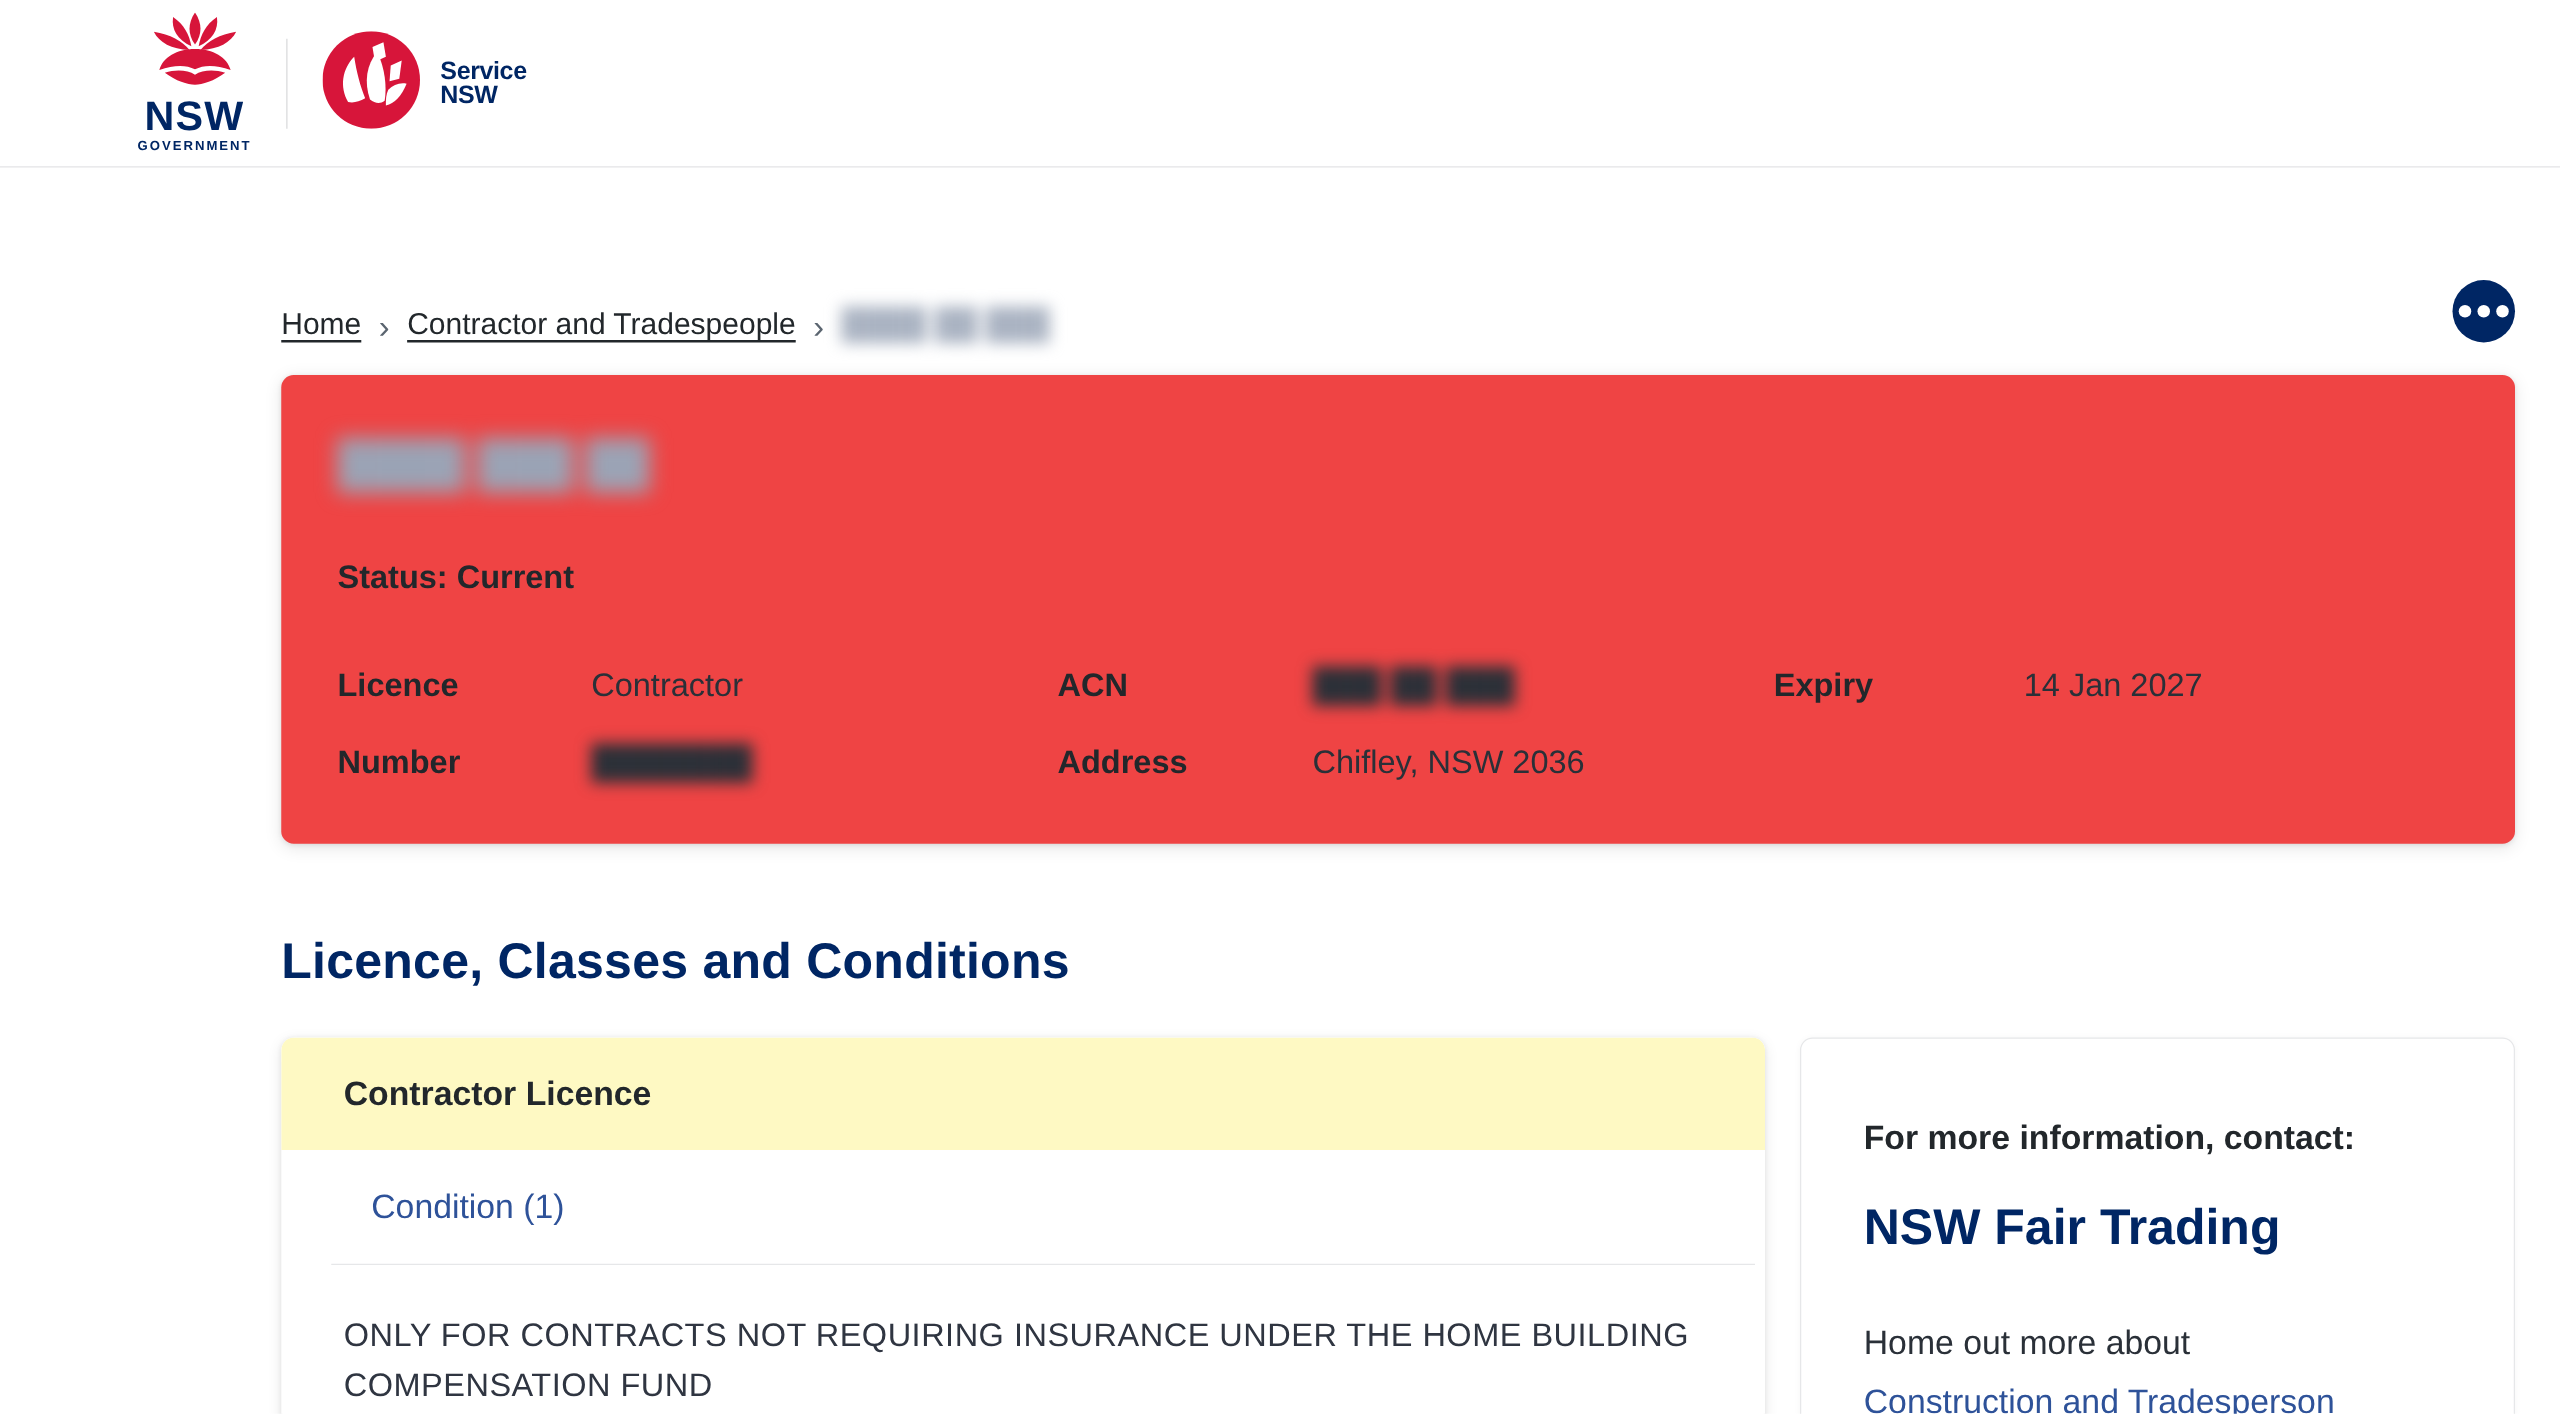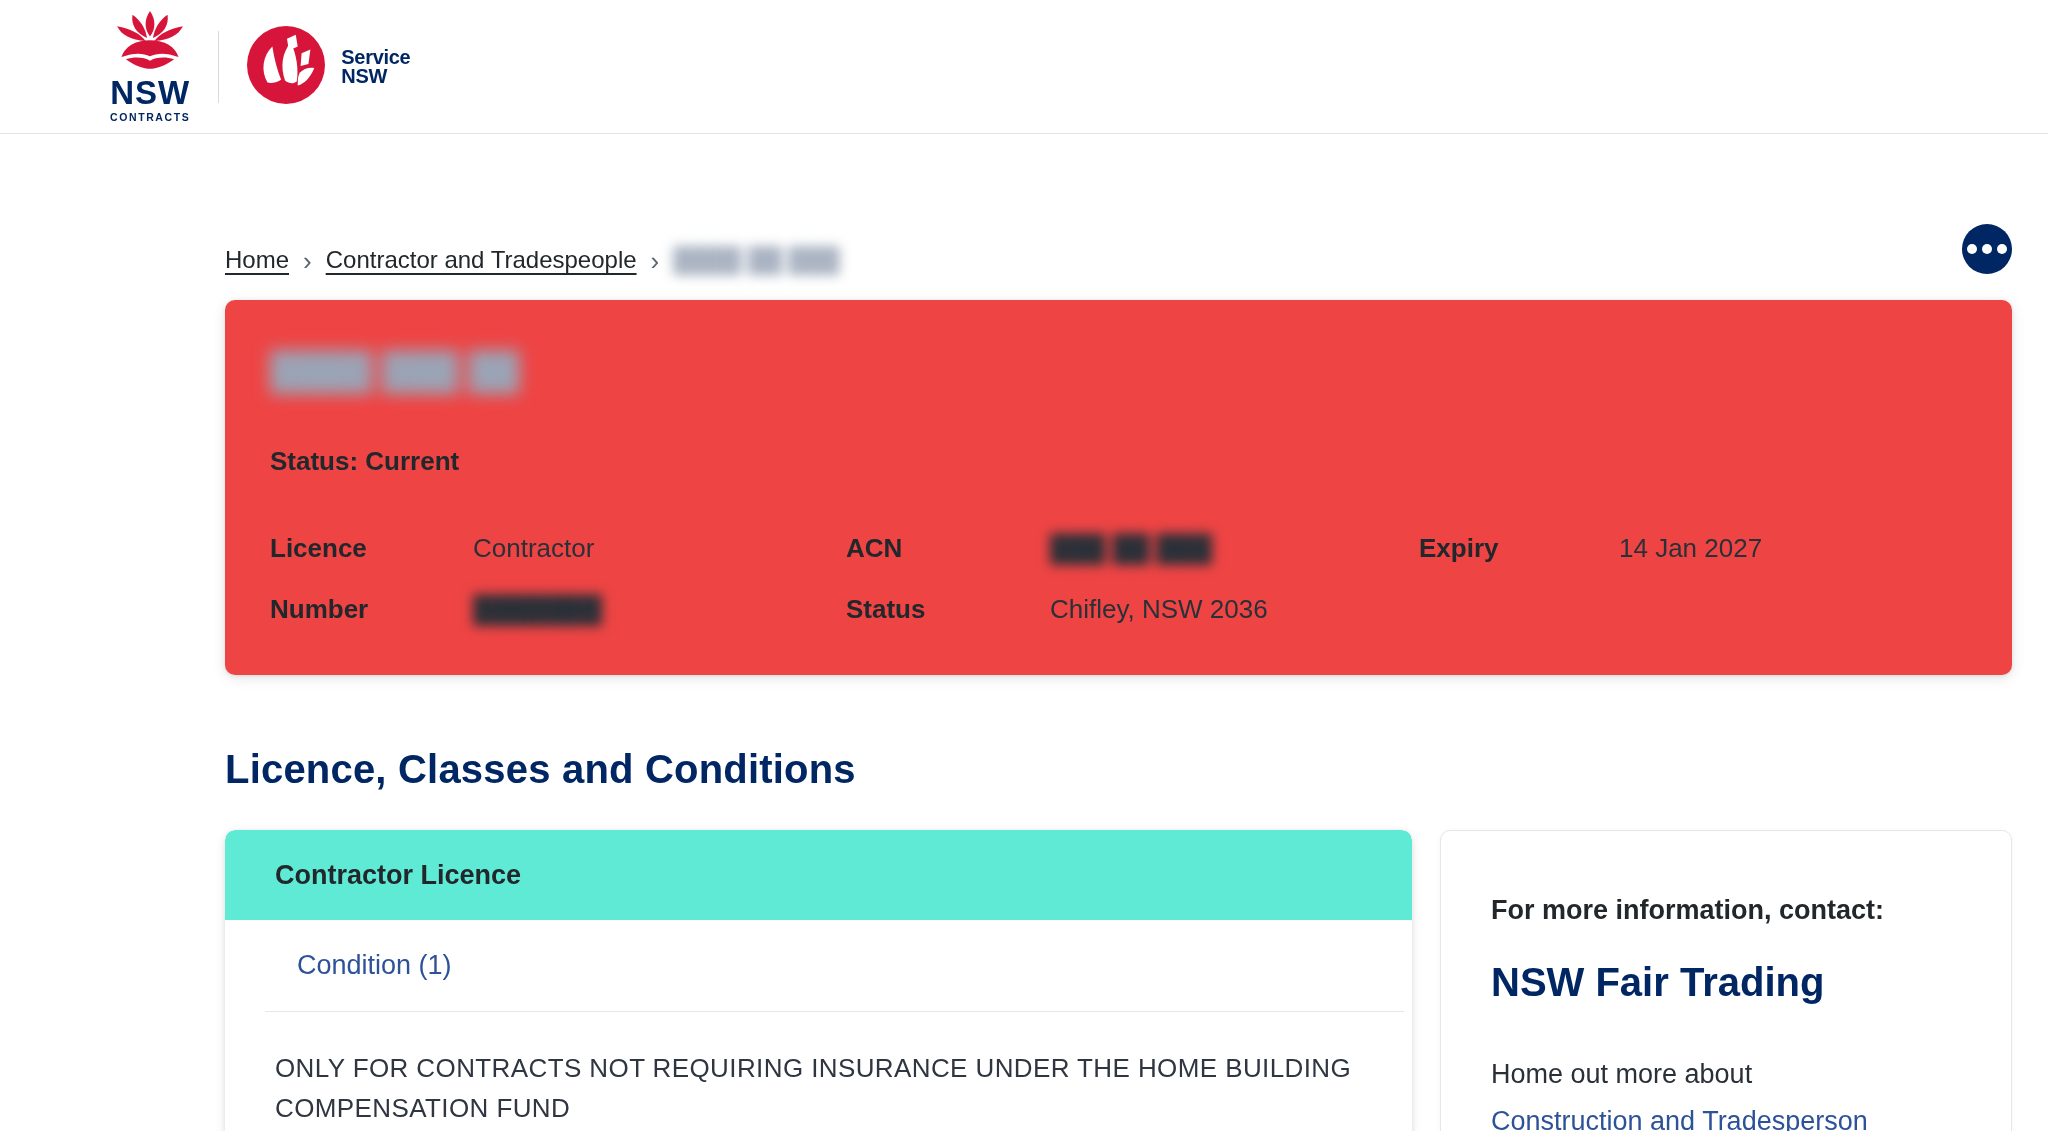--- a/index.html
+++ b/index.html
@@ -46,21 +46,21 @@
   .detail-grid .lbl { font-weight:700; color:#22272b; }
   .detail-grid .val { color:#2a3038; }
 
   
   h1.section-title { margin-top:72px; font-size:40px; font-weight:700; color:#002664; letter-spacing:0.2px; }
   .columns { margin-top:38px; display:flex; gap:28px; align-items:flex-start; }
 
   
   .conditions-card { width:1187px; background:#fff; border-radius:10px;
     box-shadow:0 1px 4px rgba(0,0,0,0.08), 0 3px 12px rgba(0,0,0,0.09); overflow:hidden; }
-  .conditions-card .band { background:#5eead4; height:90px; display:flex; align-items:center;
+  .conditions-card .band { background:#fef9c3; height:90px; display:flex; align-items:center;
     padding-left:50px; font-size:27px; font-weight:700; color:#22272b;
     border-radius:10px 10px 0 0; }
   .condition-toggle { display:block; padding:30px 72px; font-size:27px; color:#2e5299;
     cursor:pointer; text-decoration:none; }
   .cond-divider { height:1px; background:#e6e7e9; margin:0 8px 0 40px; }
   .condition-text { padding:36px 50px 46px; font-size:26px; color:#2f3541;
     line-height:1.55; letter-spacing:0.4px; }
 
   
   .contact-card { flex:1; background:#fff; border:1px solid #e6e7e9; border-radius:10px;
@@ -83,21 +83,21 @@
           <path d="M50 0 C42 12 42 24 50 35 C58 24 58 12 50 0Z"></path>
           <path d="M26 5 C24 19 31 30 46 37 C44 25 38 13 26 5Z"></path>
           <path d="M74 5 C76 19 69 30 54 37 C56 25 62 13 74 5Z"></path>
           <path d="M5 21 C11 33 24 40 44 41 C36 31 23 24 5 21Z"></path>
           <path d="M95 21 C89 33 76 40 56 41 C64 31 77 24 95 21Z"></path>
           <path d="M50 40 C30 40 15 49 11 63 C27 57 40 57 50 62 C60 57 73 57 89 63 C85 49 70 40 50 40Z"></path>
           <path d="M17 66 C29 62 42 63 50 68 C58 63 71 62 83 66 C71 75 58 79 50 79 C42 79 29 75 17 66Z"></path>
         </svg>
       </span>
       <span class="nsw-word">NSW</span>
-      <span class="gov-word">CONTRACTS</span>
+      <span class="gov-word">GOVERNMENT</span>
     </div>
     <div class="logo-divider"></div>
     <div class="snsw">
       <span>
         <svg width="78" height="78" viewBox="0 0 80 80" xmlns="http://www.w3.org/2000/svg">
           <circle cx="40" cy="40" r="40" fill="#d7153a"></circle>
           <path d="M21 58 C14 46 16 31 26 21 C28 34 31 45 35 55 C30 58 25 59 21 58Z" fill="#fff"></path>
           <path d="M39 56 C34 42 36 27 45 17 C51 30 53 45 51 57 C47 60 43 59 39 56Z" fill="#fff"></path>
           <path d="M41 13 L50 9 L52 21 L43 25 Z" fill="#fff"></path>
           <path d="M56 28 L65 24 L63 39 L55 41 Z" fill="#fff"></path>
@@ -132,21 +132,21 @@
     <div class="status">Status: Current</div>
     <div class="detail-grid">
       <span class="lbl">Licence</span>
       <span class="val">Contractor</span>
       <span class="lbl">ACN</span>
       <span class="val redacted">███ ██ ███</span>
       <span class="lbl">Expiry</span>
       <span class="val">14 Jan 2027</span>
       <span class="lbl">Number</span>
       <span class="val redacted">███████</span>
-      <span class="lbl">Status</span>
+      <span class="lbl">Address</span>
       <span class="val">Chifley, NSW 2036</span>
     </div>
   </section>
 
   <h1 class="section-title">Licence, Classes and Conditions</h1>
 
   <div class="columns">
 
     <section class="conditions-card">
       <div class="band">Contractor Licence</div>

